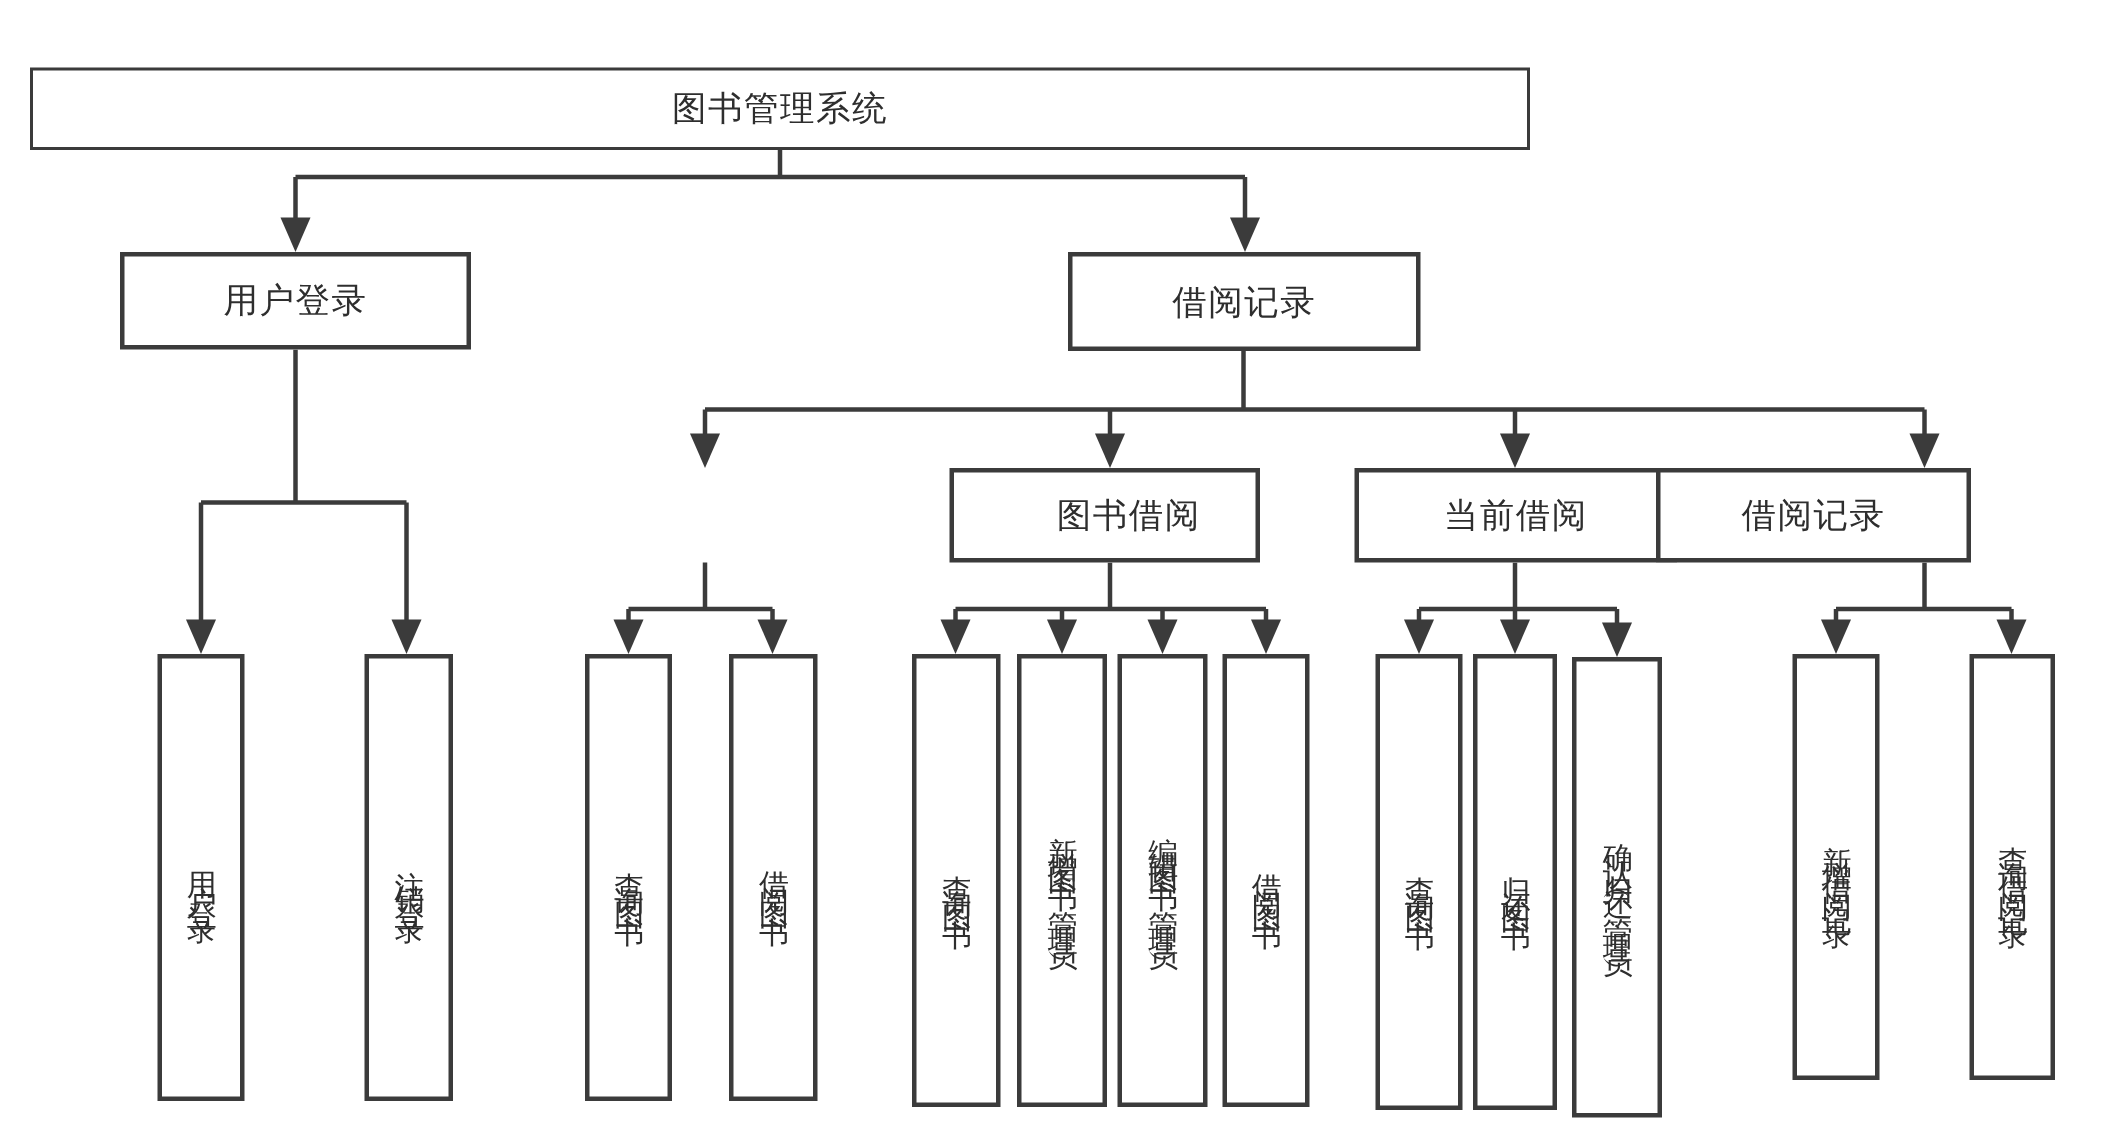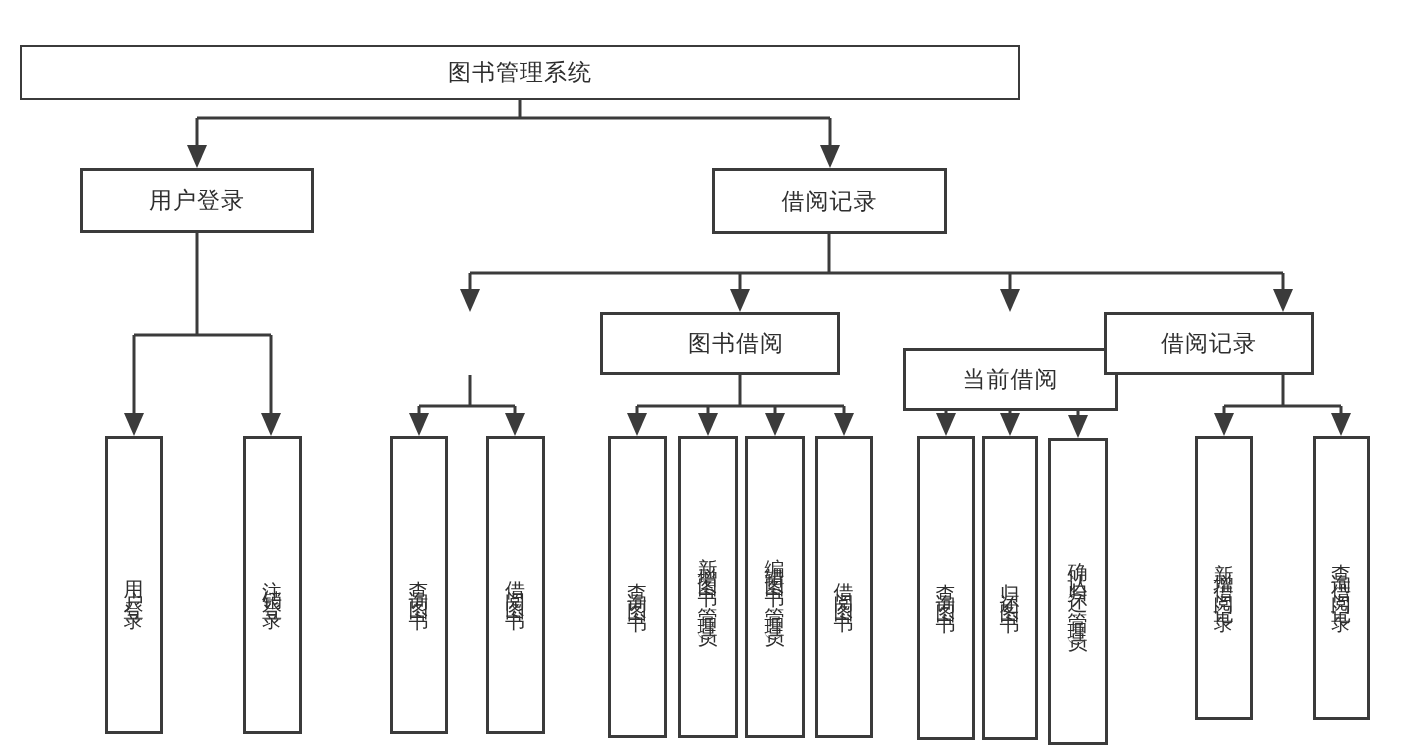--- a/index.html
+++ b/index.html
@@ -147,24 +147,24 @@
     <span class="hlabel">图书管理系统</span>
   </div>
 
   <div class="box" style="left:80px; top:168px; width:234px; height:65px;">
     <span class="hlabel">用户登录</span>
   </div>
   <div class="box" style="left:712px; top:168px; width:235px; height:66px;">
     <span class="hlabel">借阅记录</span>
   </div>
 
-  <div class="box" style="left:600px; top:312px; width:240px; height:63px;padding-left:32px;">
+  <div class="box" style="left:633px; top:312px; width:207px; height:63px;padding-left:32px;">
     <span class="hlabel">图书借阅</span>
   </div>
-  <div class="box" style="left:903px; top:312px; width:215px; height:63px;margin-top:36px;">
+  <div class="box" style="left:903px; top:312px; width:215px; height:63px;">
     <span class="hlabel">当前借阅</span>
   </div>
   <div class="box" style="left:1104px; top:312px; width:210px; height:63px;">
     <span class="hlabel">借阅记录</span>
   </div>
 
   <div class="box" style="left:105px; top:436px; width:58px; height:298px;">
     <span class="vlabel">用户登录</span>
   </div>
   <div class="box" style="left:243px; top:436px; width:59px; height:298px;">

